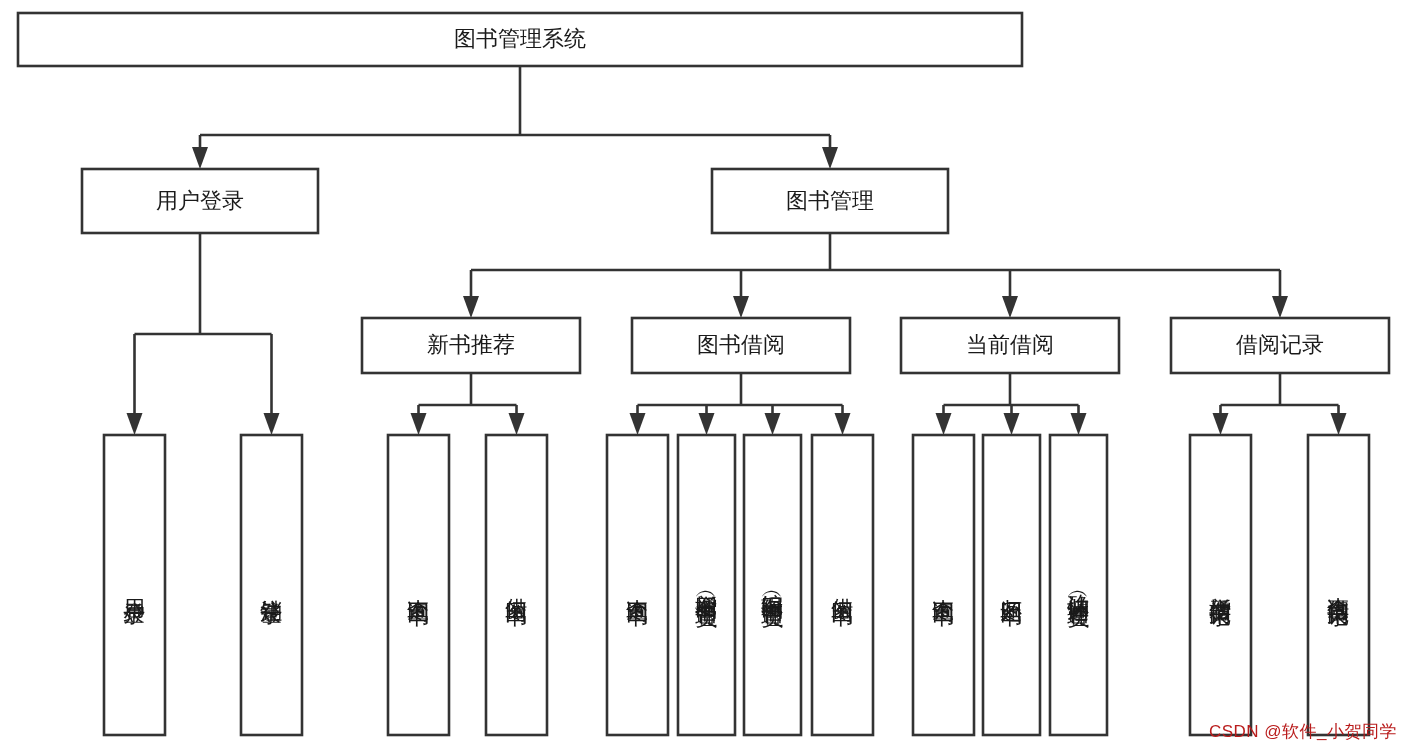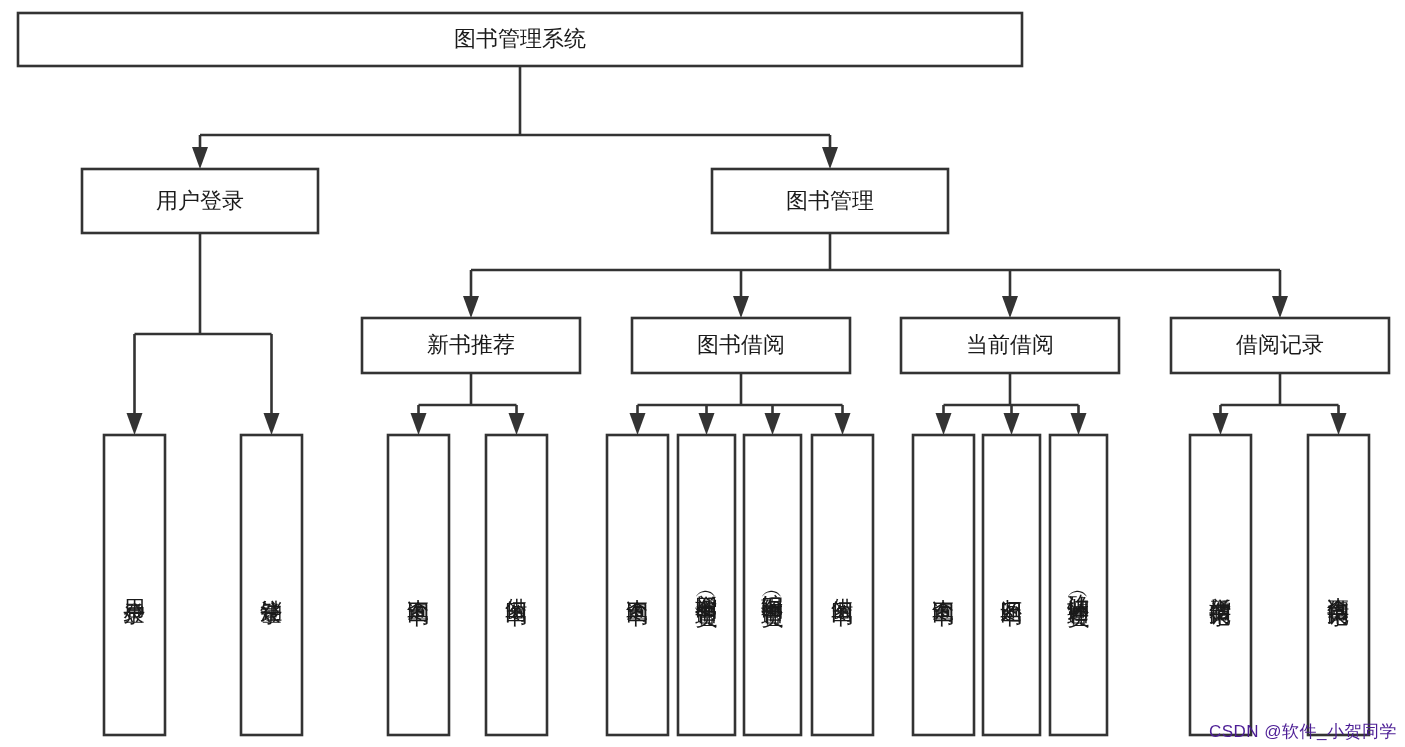--- a/index.html
+++ b/index.html
@@ -61,21 +61,21 @@
     justify-content: center;
     white-space: nowrap;
     user-select: none;
   }
   .watermark {
     position: absolute;
     right: 8px;
     bottom: 4px;
     font-family: "Liberation Sans", "DejaVu Sans", sans-serif;
     font-size: 17px;
-    color: #4c1d95;
+    color: #b91c1c;
     letter-spacing: 0.5px;
     user-select: none;
   }
 </style>
 </head>
 <body>
 
 <div id="stage">
 
   <svg id="diagram-svg" viewBox="0 0 1405 747" xmlns="http://www.w3.org/2000/svg">

